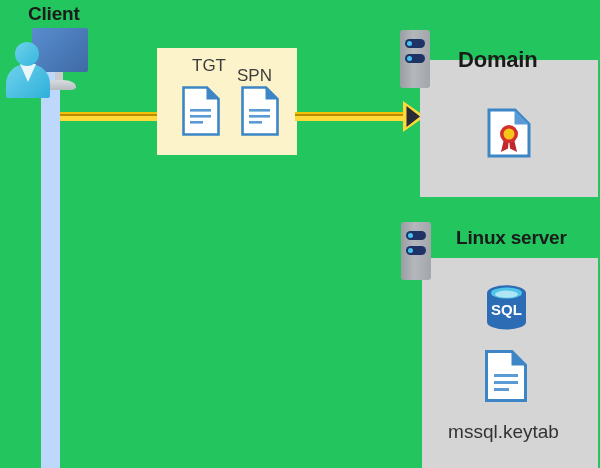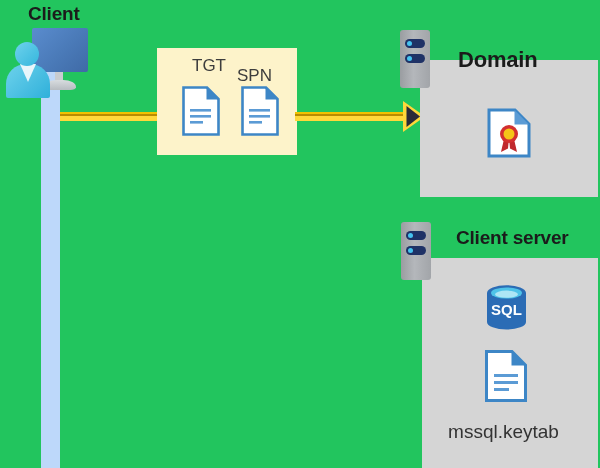--- a/index.html
+++ b/index.html
@@ -256,21 +256,21 @@
 
   <div class="server-rack" id="linux-rack">
     <div class="pill pill-1">
       <div class="dot"></div>
     </div>
     <div class="pill pill-2">
       <div class="dot"></div>
     </div>
   </div>
 
-  <div class="abs title-bold" id="linux-title">Client server</div>
+  <div class="abs title-bold" id="linux-title">Linux server</div>
 
   <svg class="abs" id="sql-icon" viewBox="0 0 55 53">
     <path d="M8 12 H47 V41 A19.5 7.5 0 0 1 8 41 Z" fill="#2b6cb5"></path>
     <ellipse cx="27.5" cy="12" rx="19.5" ry="7.8" fill="#2b6cb5"></ellipse>
     <ellipse cx="27.5" cy="12" rx="15.5" ry="5.6" fill="#4fc3e8"></ellipse>
     <ellipse cx="27.5" cy="13.2" rx="11.5" ry="3.6" fill="#aee6f5"></ellipse>
     <text x="27.5" y="34" text-anchor="middle" font-family="Liberation Sans, sans-serif" font-size="15" font-weight="bold" fill="#ffffff">SQL</text>
   </svg>
 
   <svg class="abs" style="left:484px; top:349px;" width="44" height="54" viewBox="0 0 44 54">

